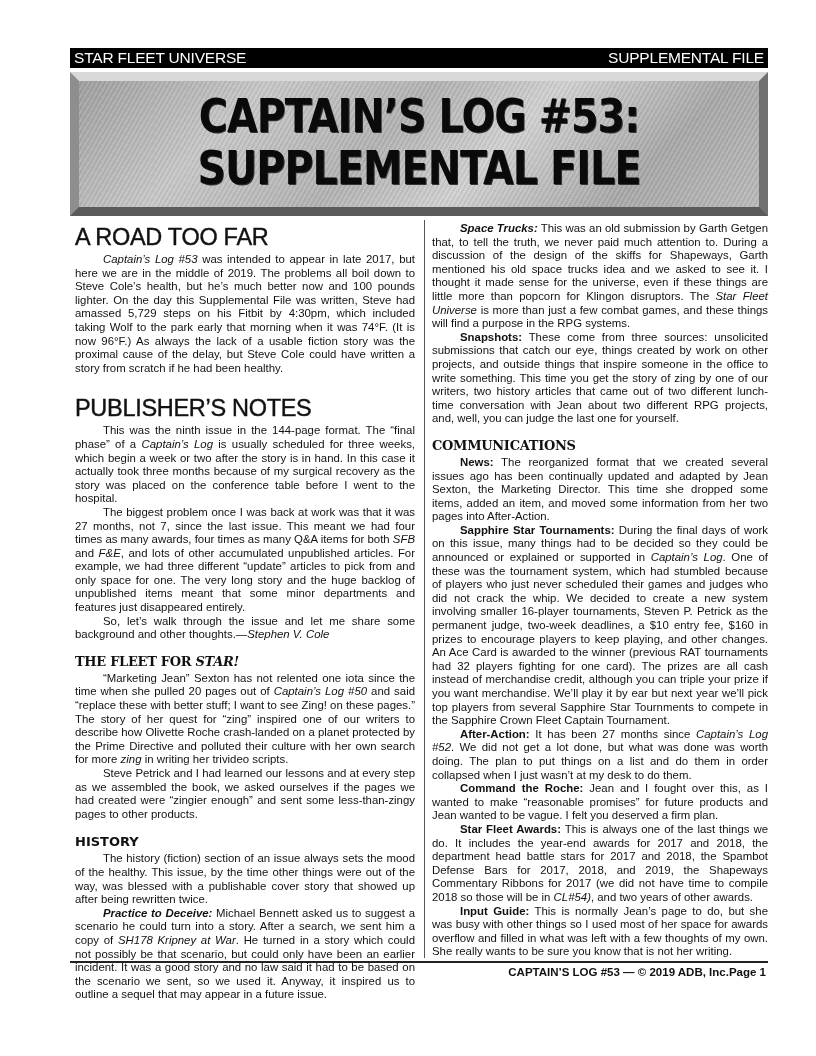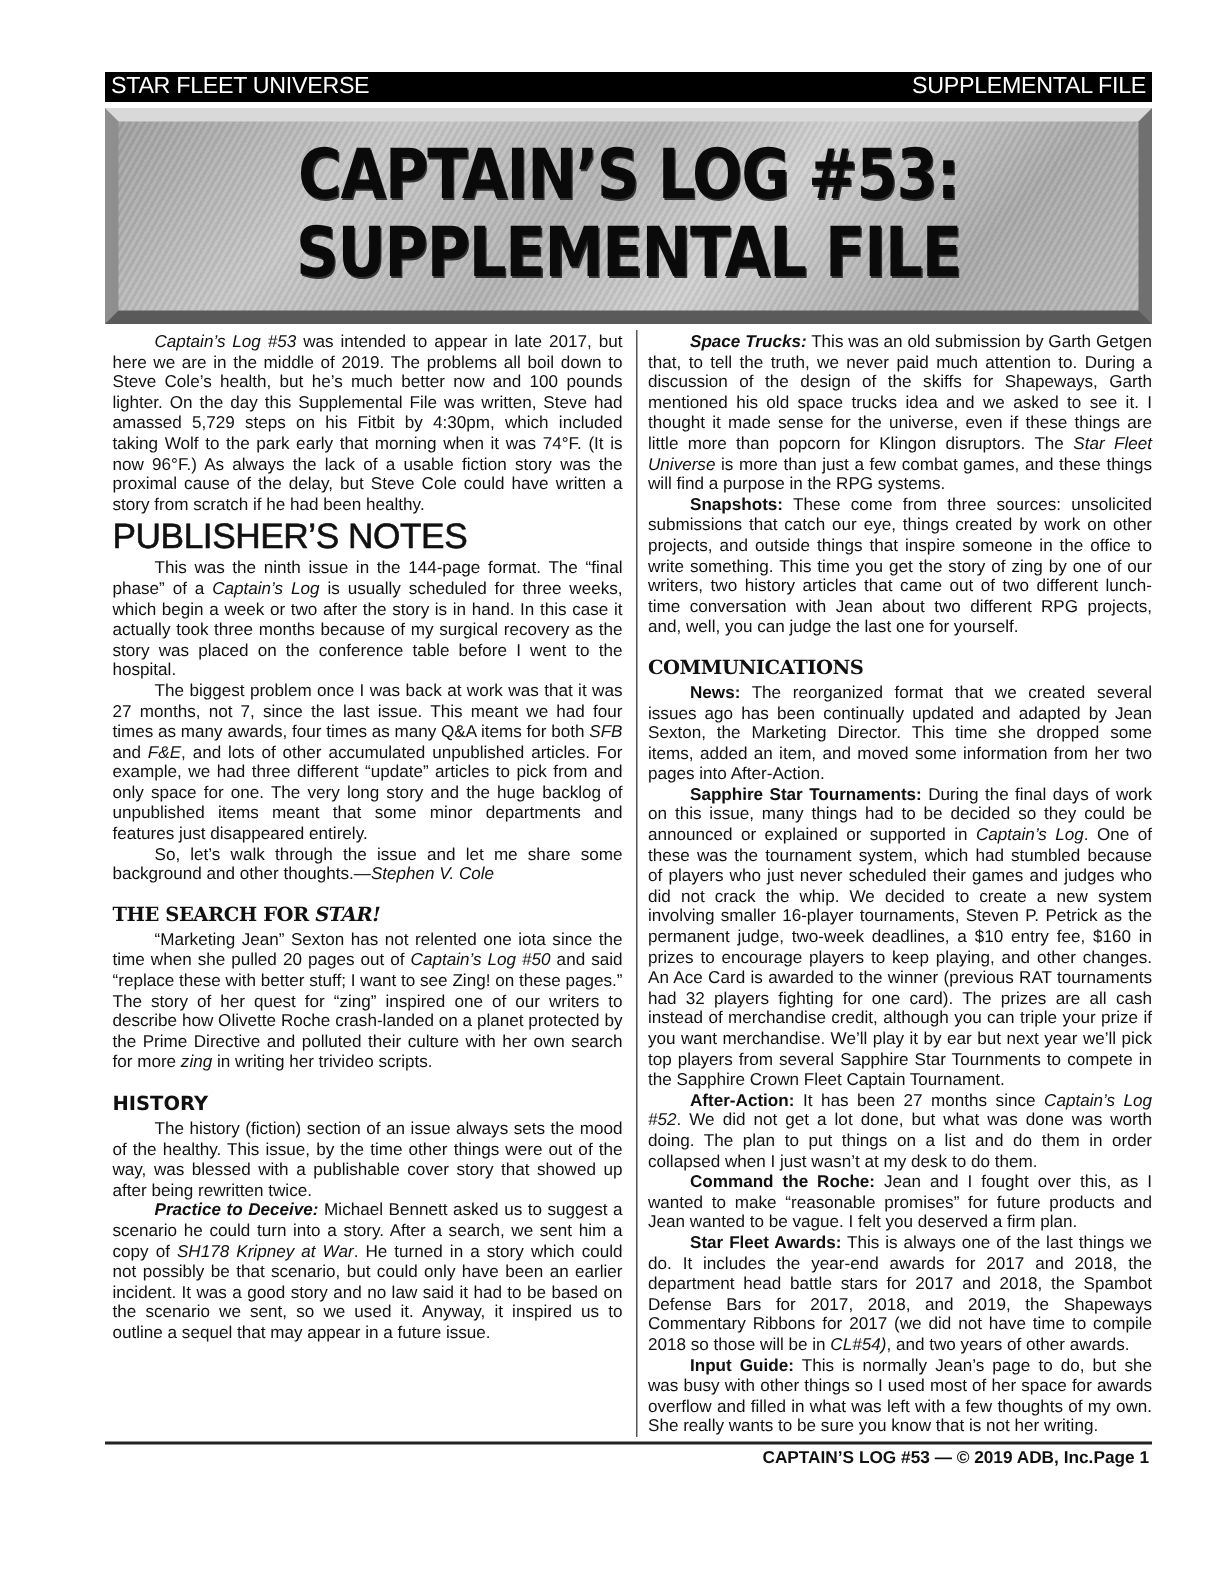--- a/index.html
+++ b/index.html
@@ -50,29 +50,31 @@
 <div class="banner">
   <div class="banner-title">
     <div>CAPTAIN’S LOG #53:</div>
     <div>SUPPLEMENTAL FILE</div>
   </div>
 </div>
 
 <div class="divider"></div>
 
 <div class="col col-left">
+  <h1 class="big">A ROAD TOO FAR</h1>
   <p><i>Captain’s Log #53</i><span> was intended to appear in late 2017, but here we are in the middle of 2019. The problems all boil down to Steve Cole’s health, but he’s much better now and 100 pounds lighter. On the day this Supplemental File was written, Steve had amassed 5,729 steps on his Fitbit by 4:30pm, which included taking Wolf to the park early that morning when it was 74°F. (It is now 96°F.) As always the lack of a usable fiction story was the proximal cause of the delay, but Steve Cole could have written a story from scratch if he had been healthy.</span></p>
 
-  <h1 class="big" style="margin-top:0">PUBLISHER’S NOTES</h1>
+  <h1 class="big" style="margin-top:20px">PUBLISHER’S NOTES</h1>
   <p><span>This was the ninth issue in the 144-page format. The “final phase” of a </span><i>Captain’s Log</i><span> is usually scheduled for three weeks, which begin a week or two after the story is in hand. In this case it actually took three months because of my surgical recovery as the story was placed on the conference table before I went to the hospital.</span></p>
   <p><span>The biggest problem once I was back at work was that it was 27 months, not 7, since the last issue. This meant we had four times as many awards, four times as many Q&amp;A items for both </span><i>SFB</i><span> and </span><i>F&amp;E</i><span>, and lots of other accumulated unpublished articles. For example, we had three different “update” articles to pick from and only space for one. The very long story and the huge backlog of unpublished items meant that some minor departments and features just disappeared entirely.</span></p>
   <p><span>So, let’s walk through the issue and let me share some background and other thoughts.—</span><i>Stephen V. Cole</i></p>
 
-  <h2 class="serifhead"><span>THE SEARCH FOR </span><i>STAR!</i></h2>
+  <h2 class="serifhead"><span>THE FLEET FOR </span><i>STAR!</i></h2>
   <p><span>“Marketing Jean” Sexton has not relented one iota since the time when she pulled 20 pages out of </span><i>Captain’s Log #50</i><span> and said “replace these with better stuff; I want to see Zing! on these pages.” The story of her quest for “zing” inspired one of our writers to describe how Olivette Roche crash-landed on a planet protected by the Prime Directive and polluted their culture with her own search for more </span><i>zing</i><span> in writing her trivideo scripts.</span></p>
+  <p>Steve Petrick and I had learned our lessons and at every step as we assembled the book, we asked ourselves if the pages we had created were “zingier enough” and sent some less-than-zingy pages to other products.</p>
 
   <h2 class="sanshead">HISTORY</h2>
   <p>The history (fiction) section of an issue always sets the mood of the healthy. This issue, by the time other things were out of the way, was blessed with a publishable cover story that showed up after being rewritten twice.</p>
   <p><span class="lead-i">Practice to Deceive:</span><span> Michael Bennett asked us to suggest a scenario he could turn into a story. After a search, we sent him a copy of </span><i>SH178 Kripney at War</i><span>. He turned in a story which could not possibly be that scenario, but could only have been an earlier incident. It was a good story and no law said it had to be based on the scenario we sent, so we used it. Anyway, it inspired us to outline a sequel that may appear in a future issue.</span></p>
 </div>
 
 <div class="col col-right">
   <p><span class="lead-i">Space Trucks:</span><span> This was an old submission by Garth Getgen that, to tell the truth, we never paid much attention to. During a discussion of the design of the skiffs for Shapeways, Garth mentioned his old space trucks idea and we asked to see it. I thought it made sense for the universe, even if these things are little more than popcorn for Klingon disruptors. The </span><i>Star Fleet Universe</i><span> is more than just a few combat games, and these things will find a purpose in the RPG systems.</span></p>
   <p><span class="lead">Snapshots:</span><span> These come from three sources: unsolicited submissions that catch our eye, things created by work on other projects, and outside things that inspire someone in the office to write something. This time you get the story of zing by one of our writers, two history articles that came out of two different lunch-time conversation with Jean about two different RPG projects, and, well, you can judge the last one for yourself.</span></p>
 

